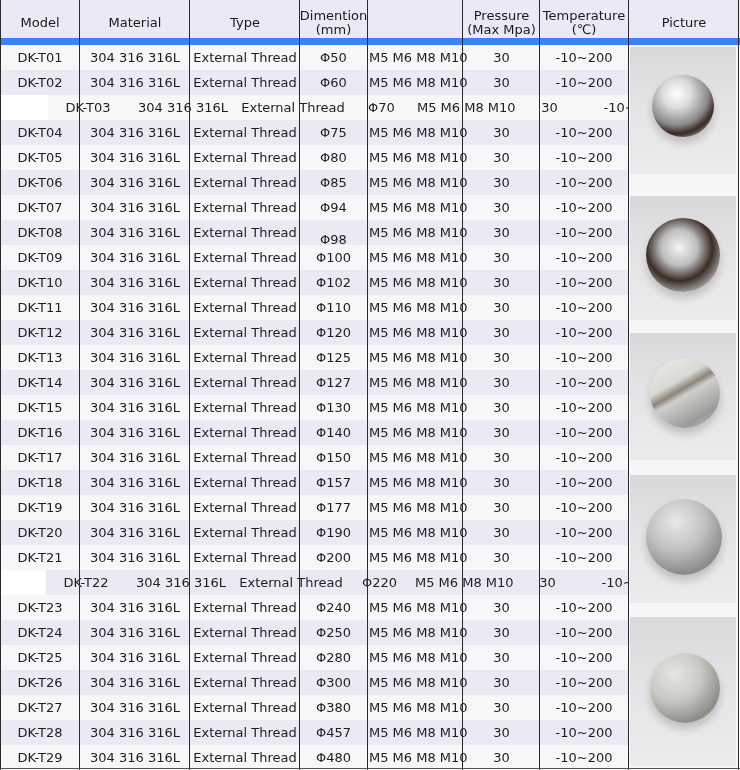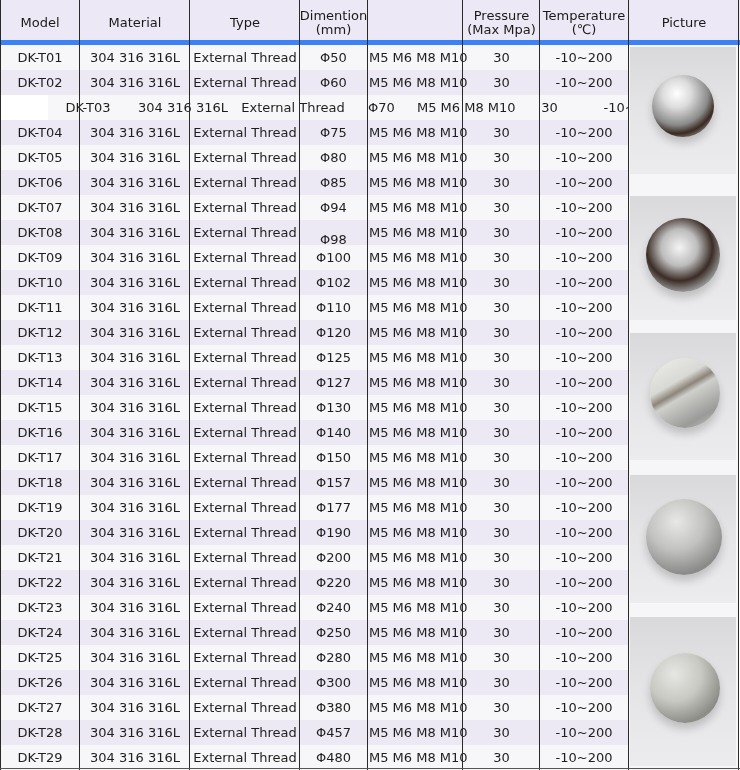--- a/index.html
+++ b/index.html
@@ -1,19 +1,19 @@
 <!DOCTYPE html>
 <html><head>
   <meta charset="utf-8">
   <style>
     * { box-sizing: border-box; margin: 0; padding: 0; }
     html, body { width: 740px; height: 770px; background: #ffffff; overflow: hidden; }
     body { font-family: "DejaVu Sans", sans-serif; color: #222; position: relative; }
     #tbl { position: absolute; left: 0; top: 0; width: 740px; height: 770px; }
-    .hdr { position: absolute; top: 0; left: 0; width: 740px; height: 45px; background: #ece8f5; border-bottom: 5px solid #3b82f6; }
+    .hdr { position: absolute; top: 0; left: 0; width: 740px; height: 45px; background: #ece8f5; border-bottom: 7px solid #3b82f6; }
     .hcell { position: absolute; top: 0; height: 45px; display: flex; flex-direction: column; align-items: center; justify-content: center; font-size: 13px; line-height: 14px; text-align: center; color: #1a1a1a; }
     .row { position: absolute; left: 0; width: 628px; height: 25px; }
     .row.odd { background: #f7f7f9; }
     .row.even { background: #ece8f4; }
     .cell { position: absolute; top: 0; height: 25px; display: flex; align-items: center; justify-content: center; font-size: 13px; color: #1e1e1e; white-space: nowrap; }
     .vline { position: absolute; top: 0; width: 1px; height: 770px; background: #2a2a2a; }
     .pic-col { position: absolute; left: 628px; top: 45px; width: 110px; height: 725px; background: #f6f6f8; }
     .pic { position: absolute; left: 2px; width: 106px; background: linear-gradient(180deg, #d9d9db 0%, #e4e4e6 45%, #ececee 100%); overflow: hidden; }
     .ball { position: absolute; border-radius: 50%; }
     .bottom-line { position: absolute; left: 0; top: 768px; width: 740px; height: 1px; background: #555; }
@@ -232,21 +232,21 @@
       </div>
       <div class="row odd" style="top: 545px; height: 25px;">
         <div class="cell" style="left: 0px; width: 80px; height: 25px;">DK-T21</div>
         <div class="cell" style="left: 80px; width: 110px; height: 25px;">304 316 316L</div>
         <div class="cell" style="left: 190px; width: 110px; height: 25px;">External Thread</div>
         <div class="cell" style="left: 300px; width: 67px; height: 25px;">Φ200</div>
         <div class="cell" style="left: 367px; width: 96px; height: 25px; justify-content: flex-start; padding-left: 2px;">M5 M6 M8 M10</div>
         <div class="cell" style="left: 463px; width: 77px; height: 25px;">30</div>
         <div class="cell" style="left: 540px; width: 88px; height: 25px;">-10~200</div>
       </div>
-      <div class="row even" style="top: 570px; height: 25px;">
+      <div class="row even" style="top: 570px; height: 25px; margin-left: 46px;">
         <div class="cell" style="left: 0px; width: 80px; height: 25px;">DK-T22</div>
         <div class="cell" style="left: 80px; width: 110px; height: 25px;">304 316 316L</div>
         <div class="cell" style="left: 190px; width: 110px; height: 25px;">External Thread</div>
         <div class="cell" style="left: 300px; width: 67px; height: 25px;">Φ220</div>
         <div class="cell" style="left: 367px; width: 96px; height: 25px; justify-content: flex-start; padding-left: 2px;">M5 M6 M8 M10</div>
         <div class="cell" style="left: 463px; width: 77px; height: 25px;">30</div>
         <div class="cell" style="left: 540px; width: 88px; height: 25px;">-10~200</div>
       </div>
       <div class="row odd" style="top: 595px; height: 25px;">
         <div class="cell" style="left: 0px; width: 80px; height: 25px;">DK-T23</div>

